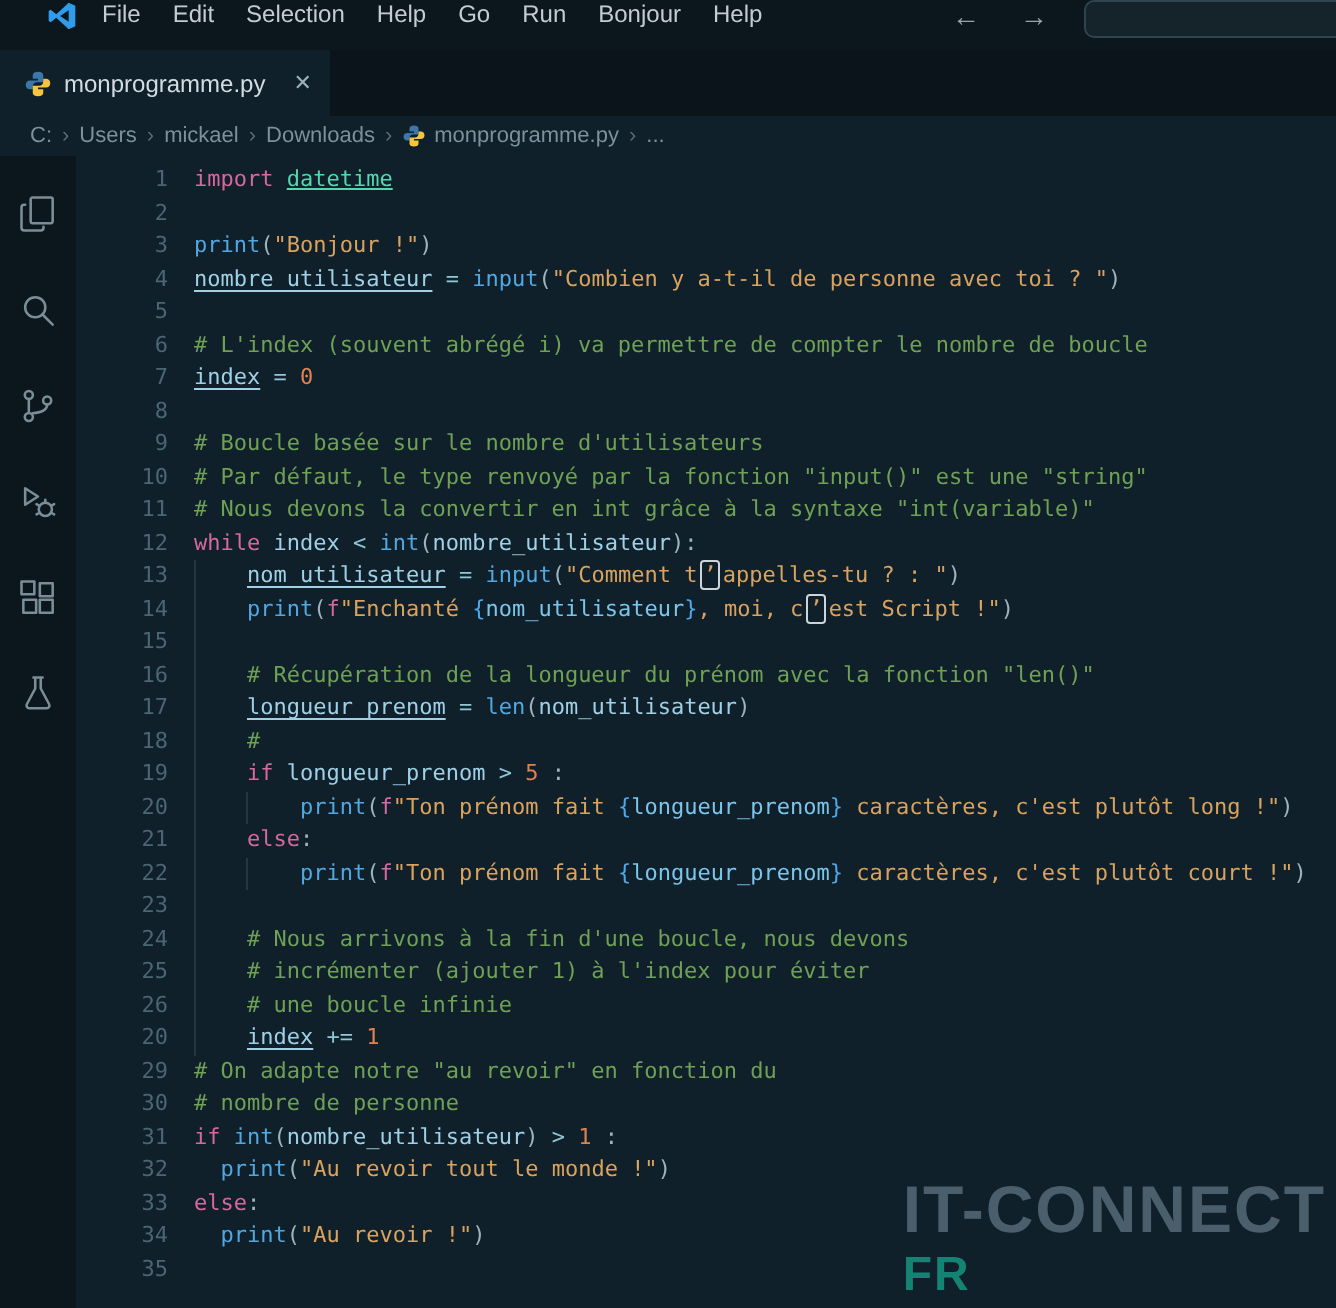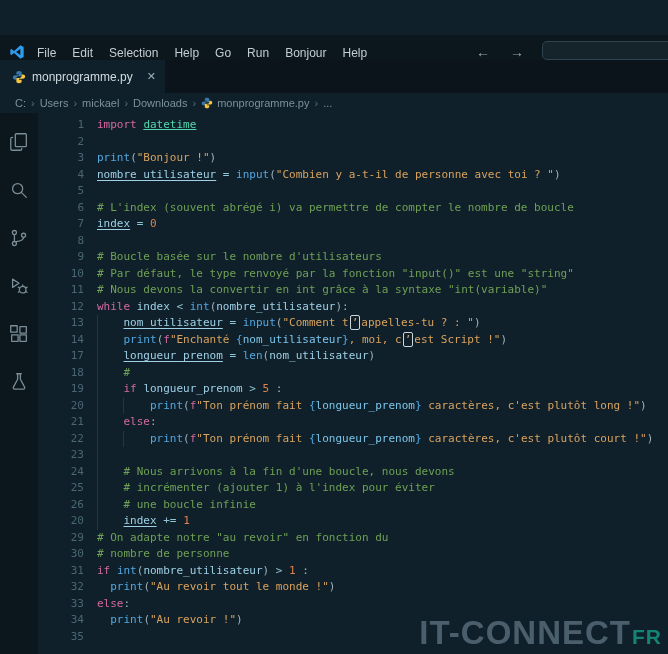--- a/index.html
+++ b/index.html
@@ -1,21 +1,21 @@
 <!DOCTYPE html>
 <html style="--c-bg: #0f202a; --c-titlebar: #0b161d; --c-tabbar: #0a141a; --c-kw: #d5689f; --c-fn: #52a7e0; --c-str: #d9a25e; --c-com: #6fa055; --c-var: #9fd0e6; --c-num: #e0814f; --c-op: #8fc7d4; --c-pl: #9fb3bd; --c-mod: #54d6ae; --c-br: #4fa8e8; --c-fv: #7cc5ea; --c-gutter: #4a6673; --c-guide: #24363f; --c-accent: #2f9ceb;"><head>
 <meta charset="utf-8">
 <style>
   html,body{margin:0;padding:0;background:#000;}
   .window{width:668px;height:654px;position:relative;overflow:hidden;
     background:var(--c-bg,#0f202a);font-family:"Liberation Sans",sans-serif;color:#c9d4da;}
 
   
-  .titlebar{height:25px;display:flex;align-items:flex-end;background:var(--c-titlebar,#0b161d);
-    padding-left:9px;font-size:12px;margin-top:35px;}
+  .titlebar{height:25px;display:flex;align-items:flex-start;background:var(--c-titlebar,#0b161d);
+    padding-left:23px;font-size:12px;}
   .logo{display:flex;margin-right:4px;}
   .logo svg{width:16px;height:16px;display:block;}
   .menubar{display:flex;}
   .menu-item{padding:0 8px;color:#c3ccd2;cursor:default;}
   .nav-arrows{margin-left:auto;display:flex;gap:20px;color:#93a6b0;font-size:14px;}
   .searchbox{width:132px;height:17px;margin-left:18px;margin-right:-8px;flex:none;
     background:#15232b;border:1px solid #2e4450;border-radius:5px;}
 
   
   .tabbar{height:33px;background:var(--c-tabbar,#0a141a);display:flex;}
@@ -56,22 +56,22 @@
   .tk.pl{color:var(--c-pl,#9fb3bd);}
   .tk.mod{color:var(--c-mod,#54d6ae);text-decoration:underline;}
   .tk.br{color:var(--c-br,#4fa8e8);}
   .tk.fv{color:var(--c-fv,#7cc5ea);}
   .tk.uni{color:var(--c-str,#d9a25e);border:1px solid #ccd5d9;border-radius:2px;
     padding:0 1px;margin:0 1px;}
 
   
   .watermark{position:absolute;right:6px;bottom:2px;display:flex;align-items:baseline;
     font-weight:bold;font-size:33px;letter-spacing:1px;color:rgba(124,148,160,0.55);
-    pointer-events:none;}
-  .watermark .fr{font-size:21px;margin-left:1px;color:rgba(22,156,134,0.8);}
+    pointer-events:none;flex-direction:column;}
+  .watermark .fr{font-size:24px;margin-left:1px;color:rgba(22,156,134,0.8);}
 </style>
 </head>
 <body>
 
 <div class="window">
 
   <div class="titlebar">
     <span class="logo">
       <svg viewBox="0 0 24 24">
           <path fill="#2f9ceb" fill-rule="evenodd" d="M17 2 7.7 10.6 3.6 7.4 2 8.2v7.6l1.6.8 4.1-3.2L17 22l5-2.4V4.4L17 2zm0 5.6v8.8L10.6 12 17 7.6z"></path>
@@ -223,20 +223,28 @@
           </div>
           <div class="line">
             <div class="ln">13</div>
             <div class="lc"><span class="guide" style="left: 0ch;"></span><span class="tk pl">    </span><span class="tk varu">nom_utilisateur</span><span class="tk pl"> </span><span class="tk op">=</span><span class="tk pl"> </span><span class="tk fn">input</span><span class="tk pl">(</span><span class="tk str">"Comment t</span><span class="tk uni">’</span><span class="tk str">appelles-tu ? : "</span><span class="tk pl">)</span></div>
           </div>
           <div class="line">
             <div class="ln">14</div>
             <div class="lc"><span class="guide" style="left: 0ch;"></span><span class="tk pl">    </span><span class="tk fn">print</span><span class="tk pl">(</span><span class="tk kw">f</span><span class="tk str">"Enchanté </span><span class="tk br">{</span><span class="tk fv">nom_utilisateur</span><span class="tk br">}</span><span class="tk str">, moi, c</span><span class="tk uni">’</span><span class="tk str">est Script !"</span><span class="tk pl">)</span></div>
           </div>
           <div class="line">
+            <div class="ln">15</div>
+            <div class="lc"><span class="guide" style="left: 0ch;"></span></div>
+          </div>
+          <div class="line">
+            <div class="ln">16</div>
+            <div class="lc"><span class="guide" style="left: 0ch;"></span><span class="tk pl">    </span><span class="tk com"># Récupération de la longueur du prénom avec la fonction "len()"</span></div>
+          </div>
+          <div class="line">
             <div class="ln">17</div>
             <div class="lc"><span class="guide" style="left: 0ch;"></span><span class="tk pl">    </span><span class="tk varu">longueur_prenom</span><span class="tk pl"> </span><span class="tk op">=</span><span class="tk pl"> </span><span class="tk fn">len</span><span class="tk pl">(</span><span class="tk var">nom_utilisateur</span><span class="tk pl">)</span></div>
           </div>
           <div class="line">
             <div class="ln">18</div>
             <div class="lc"><span class="guide" style="left: 0ch;"></span><span class="tk pl">    </span><span class="tk com">#</span></div>
           </div>
           <div class="line">
             <div class="ln">19</div>
             <div class="lc"><span class="guide" style="left: 0ch;"></span><span class="tk pl">    </span><span class="tk kw">if</span><span class="tk pl"> </span><span class="tk var">longueur_prenom</span><span class="tk pl"> </span><span class="tk op">&gt;</span><span class="tk pl"> </span><span class="tk num">5</span><span class="tk pl"> :</span></div>

